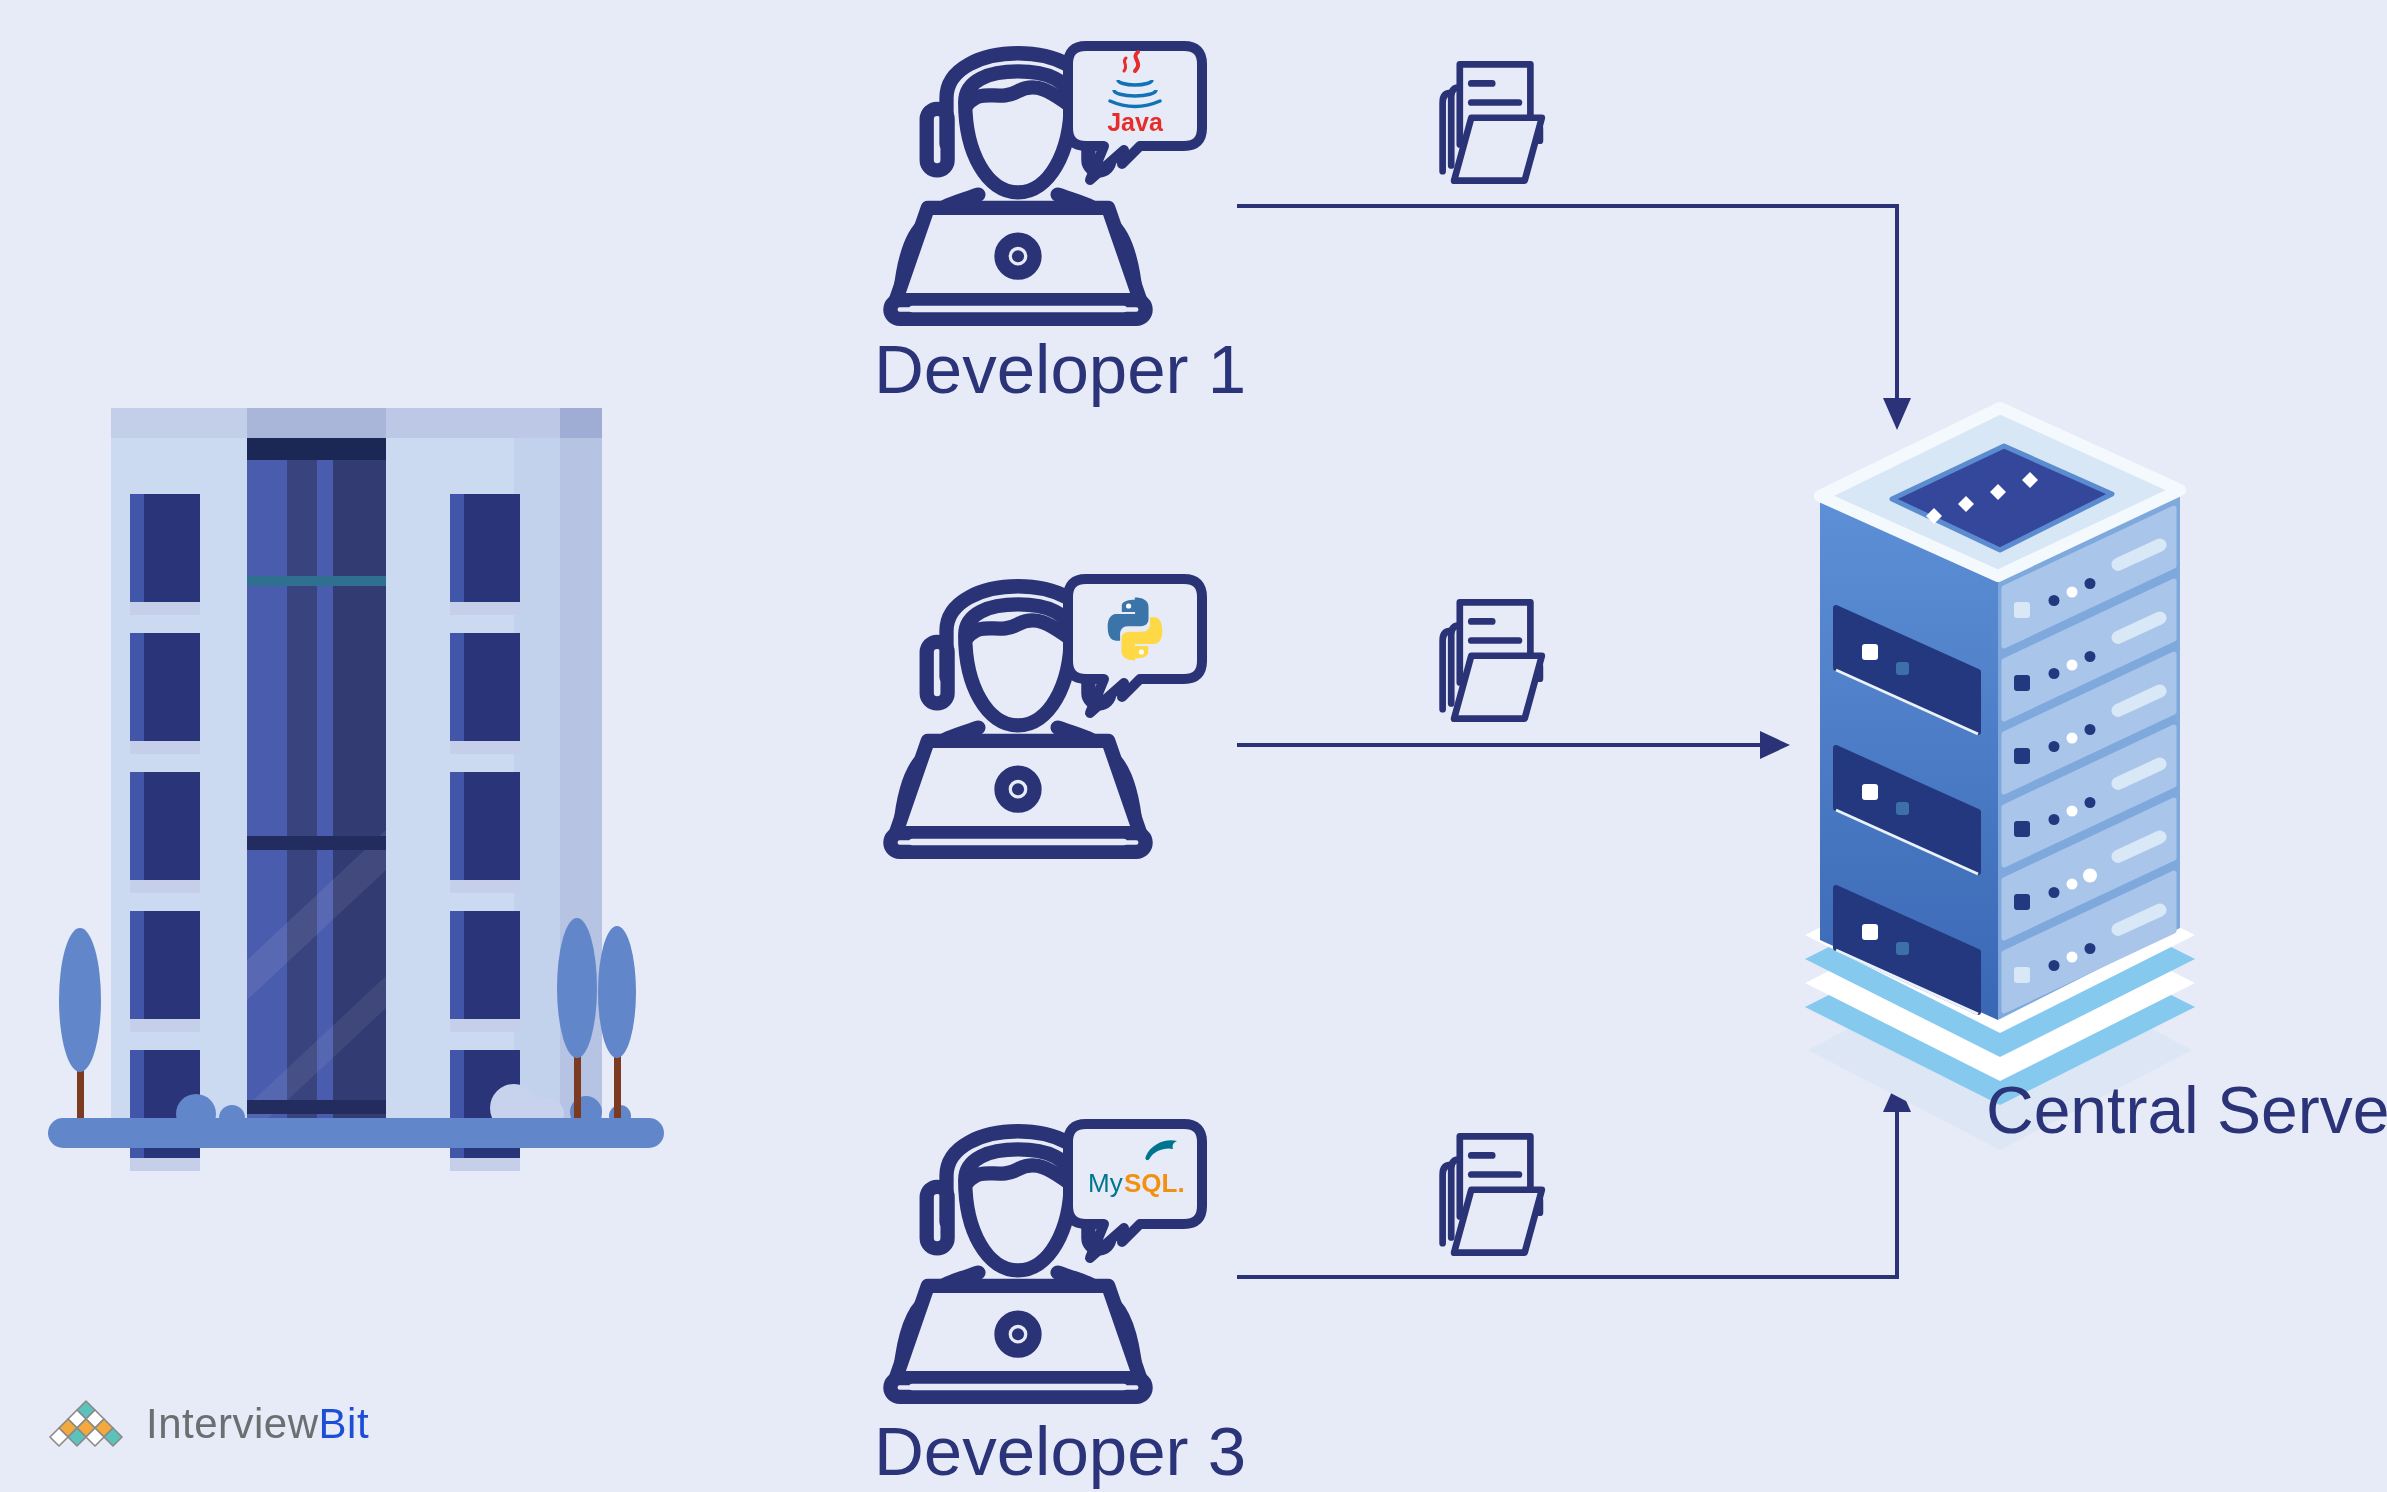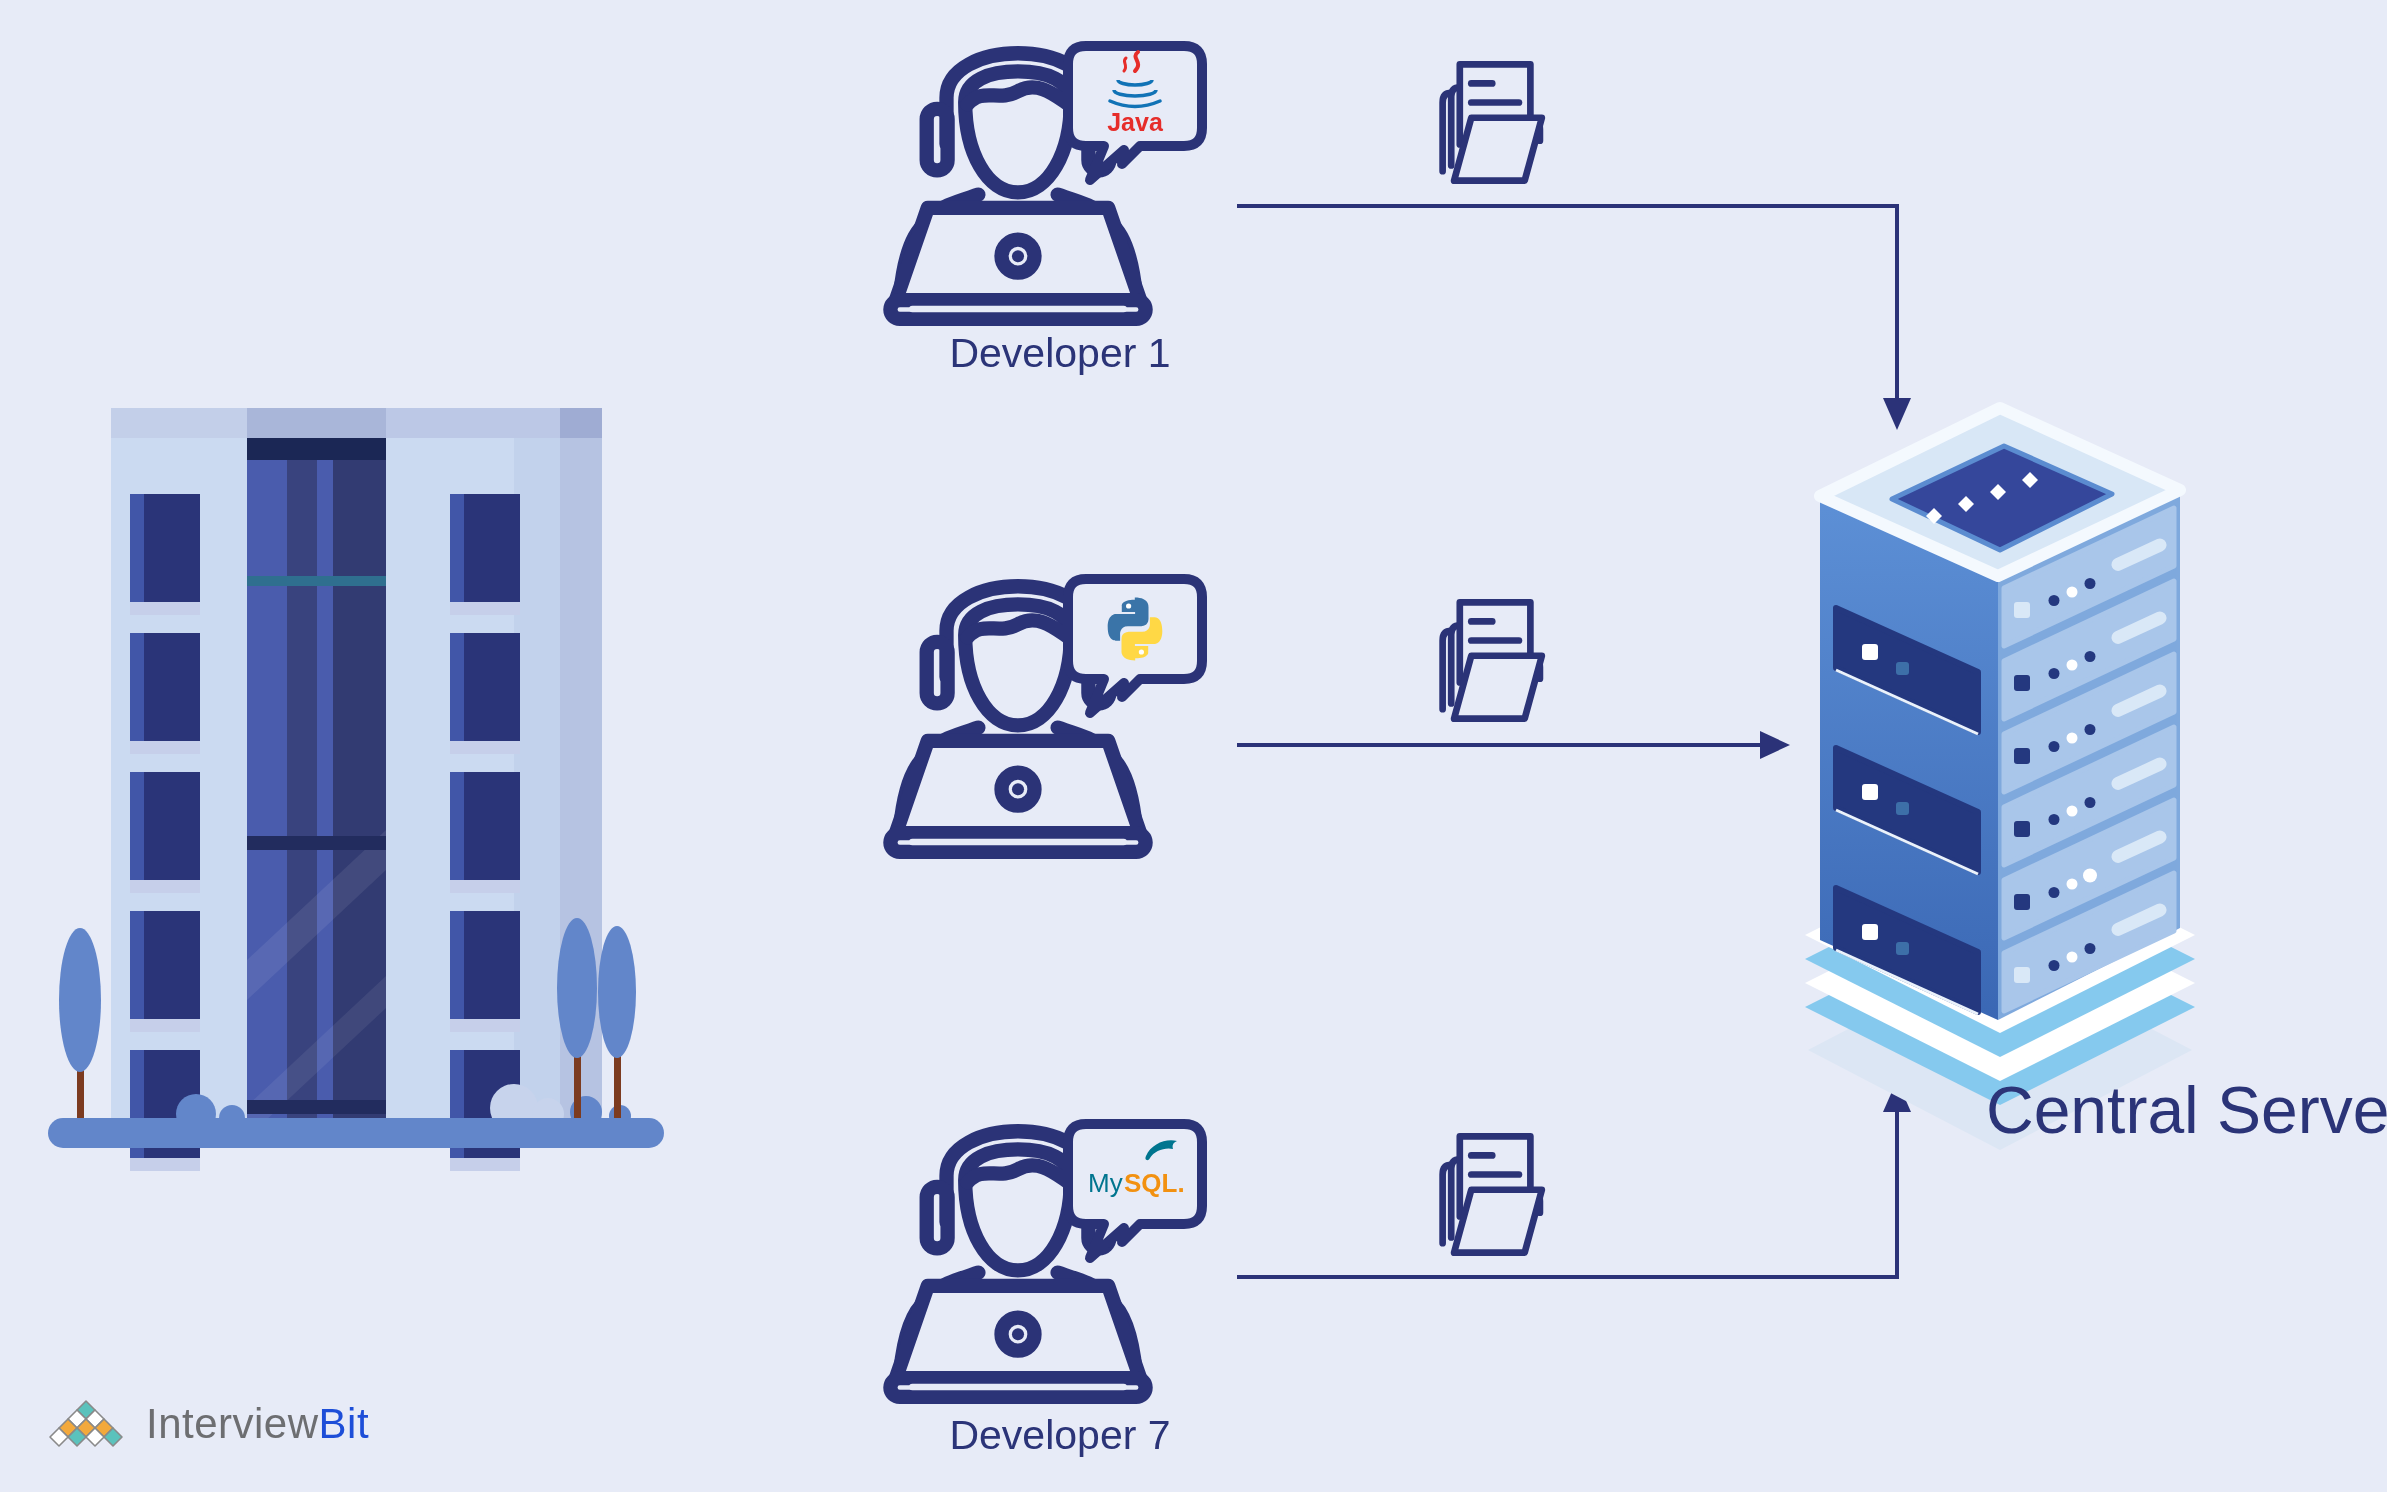--- a/index.html
+++ b/index.html
@@ -2,21 +2,21 @@
 <html><head>
 <meta charset="utf-8">
 <style>
   html,body{margin:0;padding:0;background:#E7EBF7;}
   #canvas{position:relative;width:2387px;height:1492px;background:#E7EBF7;overflow:hidden;
           font-family:"Liberation Sans", sans-serif;}
   .abs{position:absolute;}
   svg{overflow:visible;display:block;}
   .lbl{position:absolute;color:#2B3478;text-align:center;font-weight:400;
        font-family:"Liberation Sans", sans-serif;white-space:nowrap;}
-  .lbl-dev{font-size:41px;width:400px;}
+  .lbl-dev{font-size:69px;width:400px;}
   .lbl-big{font-size:66px;}
   .brand{position:absolute;display:flex;align-items:center;gap:18px;}
   .brand-text{font-size:42px;color:#6D6E71;letter-spacing:0.5px;}
   .brand-bold{font-weight:400;}
   .brand-light{font-weight:400;color:#1d4ed8;}
 </style>
 </head>
 <body>
 
 <div id="canvas">
@@ -180,21 +180,21 @@
       <use href="#sym-dev"></use>
     </svg>
   <svg class="abs" style="left:1060px;top:1116px" width="150" height="160" viewBox="0 0 150 160">
     <use href="#sym-bubble"></use>
     <g>
       <path transform="translate(84,22)" fill="#00758F" d="M2,18 C7,6 22,0 33,3 C29,5 28,7 29,11 C21,9 10,13 6,20 C4,24 0,22 2,18 Z"></path>
       <text x="28" y="76" fill="#00758F" font-family="Liberation Sans, sans-serif" font-size="26">My</text>
       <text x="64" y="76" fill="#F29111" font-family="Liberation Sans, sans-serif" font-size="26" font-weight="bold">SQL.</text>
     </g>
   </svg>
-  <div class="lbl lbl-dev" style="left:860px;top:1412px;">Developer 7</div>
+  <div class="lbl lbl-dev" style="left:860px;top:1412px;">Developer 3</div>
 
   <svg class="abs" style="left:1435px;top:58px" width="124" height="130" viewBox="0 0 130 135">
       <use href="#sym-folder"></use>
     </svg>
   <svg class="abs" style="left:1435px;top:596px" width="124" height="130" viewBox="0 0 130 135">
       <use href="#sym-folder"></use>
     </svg>
   <svg class="abs" style="left:1435px;top:1130px" width="124" height="130" viewBox="0 0 130 135">
       <use href="#sym-folder"></use>
     </svg>

